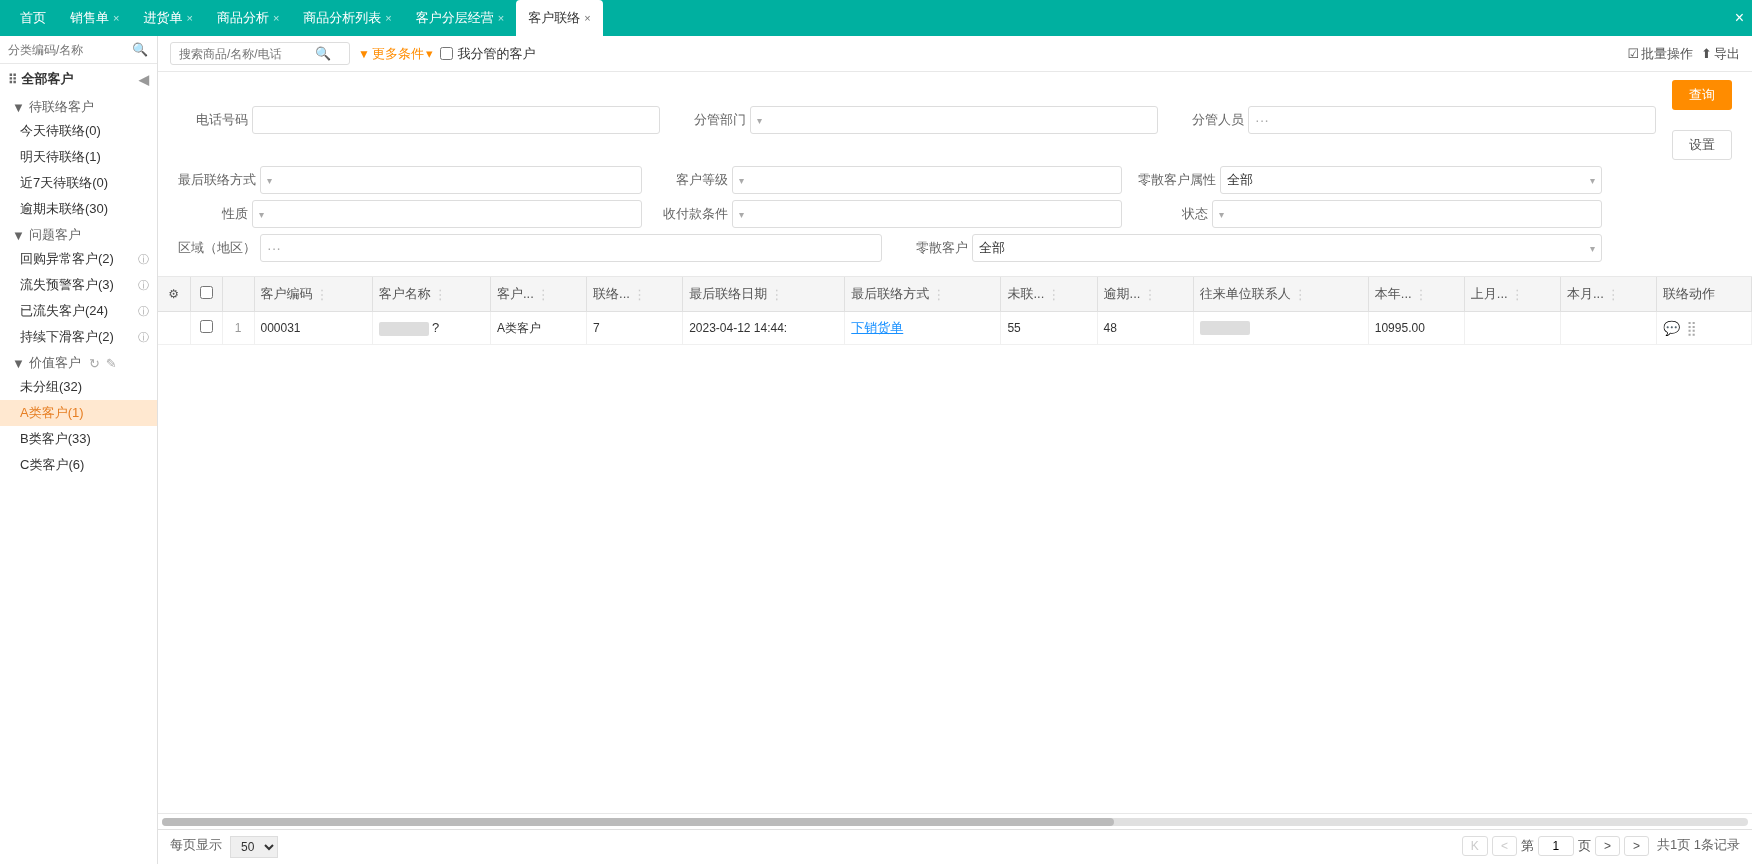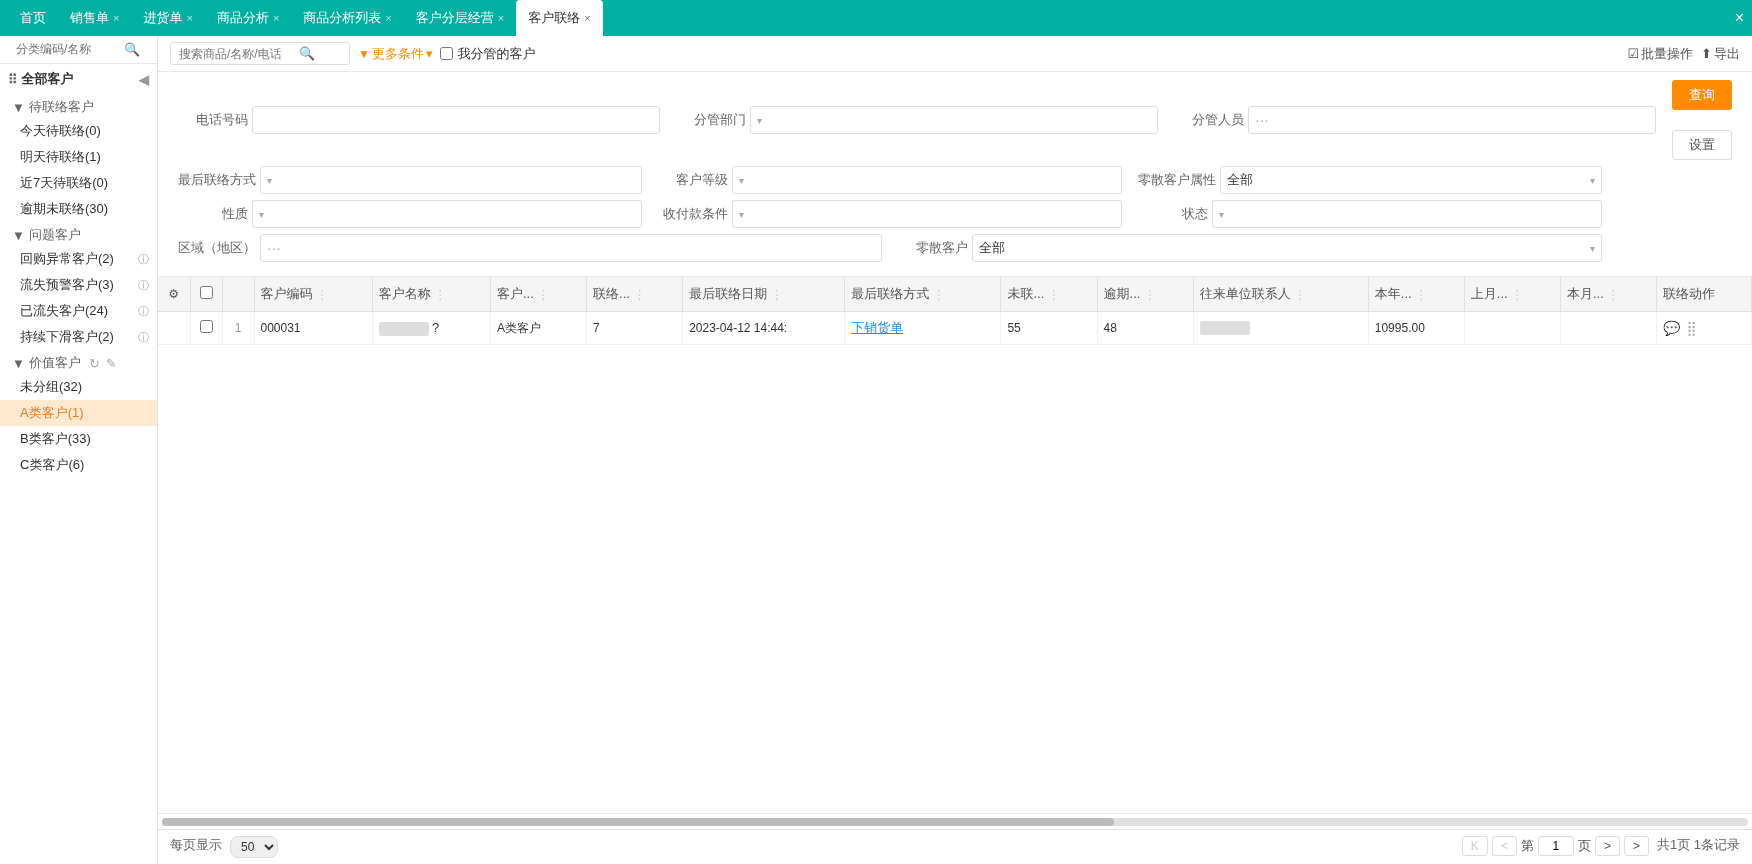--- a/index.html
+++ b/index.html
@@ -30,22 +30,22 @@
     
     .main-layout { display: flex; height: calc(864px - 36px); }
 
     
     .sidebar {
       width: 158px; background: white;
       border-right: 1px solid #e0e0e0;
       overflow-y: auto; flex-shrink: 0;
     }
     .sidebar-search {
-      display: flex; align-items: flex-start;
-      padding: 6px 16px; border-bottom: 1px solid #e8e8e8;
+      display: flex; align-items: center;
+      padding: 6px 8px; border-bottom: 1px solid #e8e8e8;
       gap: 4px;
     }
     .sidebar-search input {
       border: none; outline: none; width: 100%; font-size: 12px; color: #999;
     }
     .sidebar-section-header {
       display: flex; align-items: center;
       padding: 6px 8px; font-weight: bold; color: #333;
       cursor: pointer;
     }
@@ -70,21 +70,21 @@
     .content-area { flex: 1; display: flex; flex-direction: column; overflow: hidden; }
 
     
     .filter-bar {
       background: white; padding: 6px 12px;
       border-bottom: 1px solid #e8e8e8;
       display: flex; align-items: center; gap: 8px;
     }
     .filter-search {
       display: flex; align-items: center; border: 1px solid #ddd;
-      border-radius: 3px; padding: 3px 8px; gap: 0; min-width: 180px;
+      border-radius: 3px; padding: 3px 8px; gap: 16px; min-width: 180px;
     }
     .filter-search input { border: none; outline: none; font-size: 12px; width: 120px; }
     .more-filters {
       display: flex; align-items: center; gap: 2px; color: #ff8c00; cursor: pointer;
     }
     .my-customers { display: flex; align-items: center; gap: 4px; color: #333; cursor: pointer; }
     .my-customers input[type=checkbox] { cursor: pointer; }
     .filter-bar-right { margin-left: auto; display: flex; gap: 8px; align-items: center; }
     .batch-op { color: #555; cursor: pointer; display: flex; align-items: center; gap: 2px; }
     .export-btn { color: #555; cursor: pointer; display: flex; align-items: center; gap: 2px; }
@@ -149,21 +149,21 @@
     }
 
     
     .table-footer {
       background: white; border-top: 1px solid #e0e0e0;
       padding: 6px 12px; display: flex; align-items: flex-start;
       gap: 8px; color: #555; font-size: 12px;
     }
     .page-size-label { color: #666; }
     .page-size-select {
-      border: 1px solid #ddd; border-radius: 8px;
+      border: 1px solid #ddd; border-radius: 0;
       padding: 2px 6px; font-size: 12px; color: #333; cursor: pointer;
     }
     .pagination { display: flex; align-items: center; gap: 4px; margin-left: auto; }
     .page-btn {
       border: 1px solid #ddd; background: white; color: #555;
       padding: 2px 8px; cursor: pointer; border-radius: 3px; font-size: 12px;
     }
     .page-btn:disabled { color: #ccc; cursor: default; }
     .page-input {
       border: 1px solid #ddd; border-radius: 3px;

